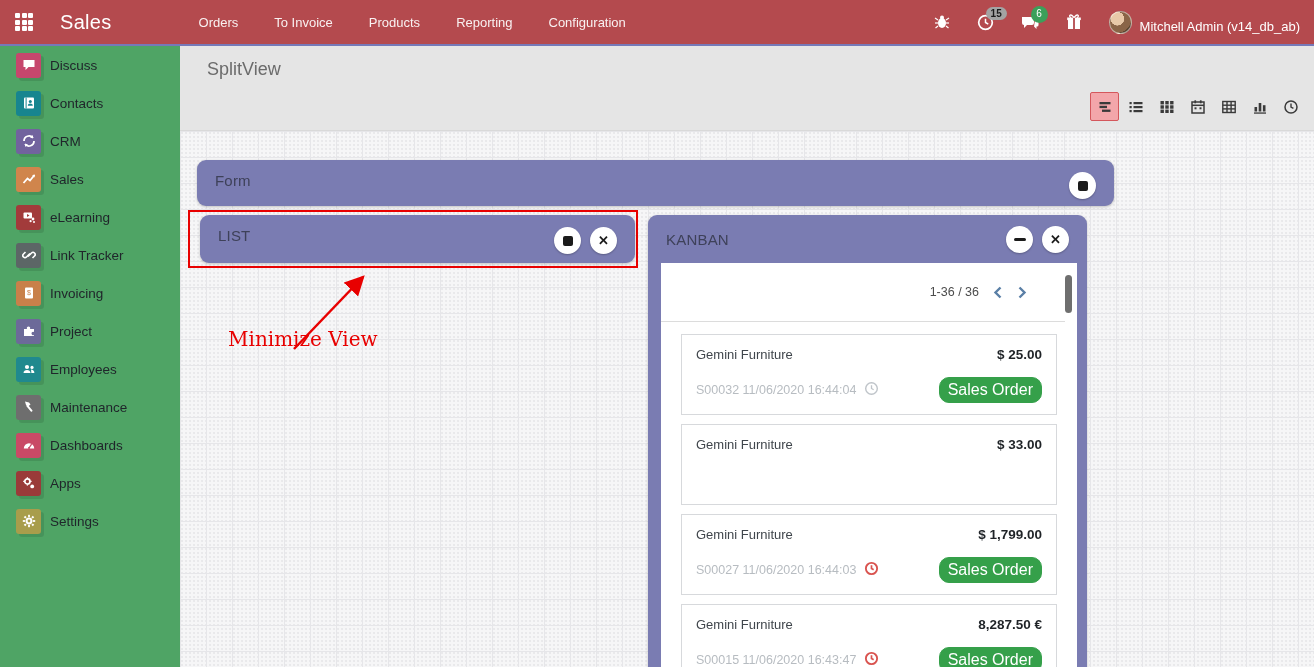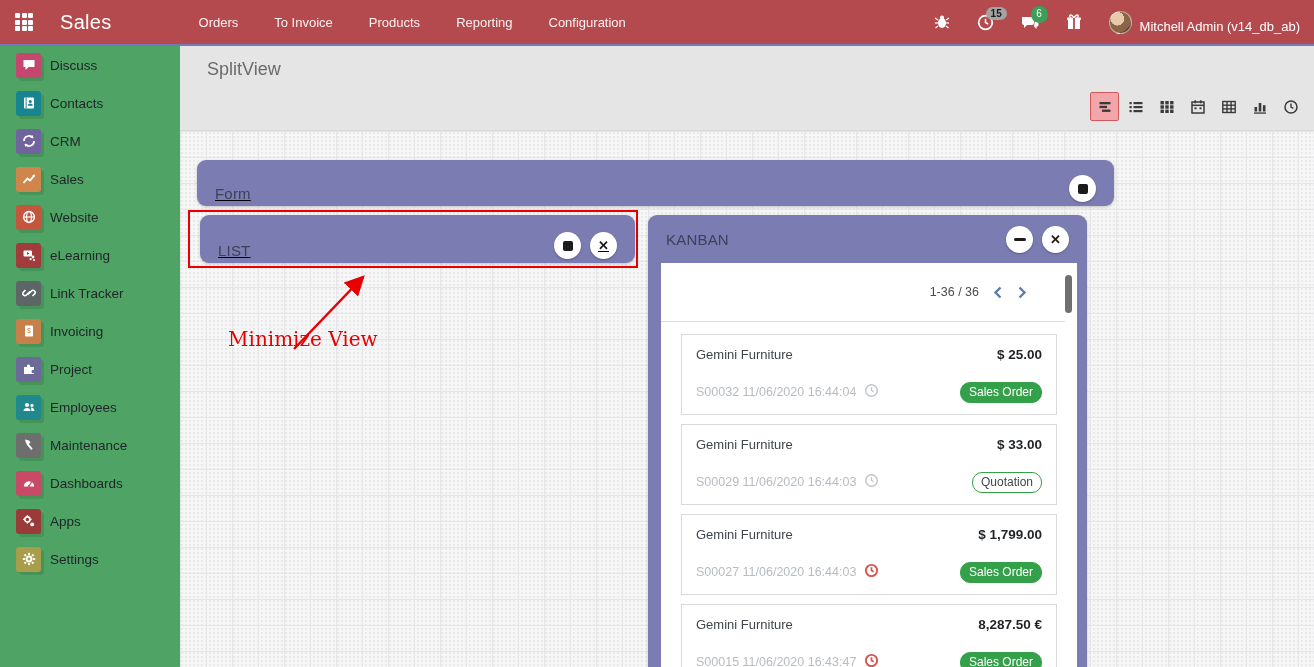--- a/index.html
+++ b/index.html
@@ -47,21 +47,21 @@
   .content { position:absolute; top:85px; left:0; right:0; bottom:0;
     background-color:#f6f6f7;
     background-image:
       linear-gradient(#e6e6e9 1px, transparent 1px),
       linear-gradient(90deg,#e6e6e9 1px, transparent 1px),
       radial-gradient(rgba(120,120,130,.10) .8px, transparent .9px);
     background-size:26px 26px, 26px 26px, 4px 4px; }
 
   
   .panel-head { background:#7a7cb2; border-radius:9px; box-shadow:0 1px 3px rgba(0,0,0,.22);
-    display:flex; align-items:flex-end; padding:4px 18px;text-decoration:underline; }
+    display:flex; align-items:flex-start; padding:12px 18px; }
   .panel-title { font-size:15px; color:#3e4159; letter-spacing:.2px; }
   .pbtns { margin-left:auto; display:flex; gap:9px; }
   .circle-btn { width:27px; height:27px; border-radius:50%; background:#fff; border:none; cursor:pointer;
     display:flex; align-items:center; justify-content:center; box-shadow:0 1px 2px rgba(0,0,0,.25); }
   .glyph-square { width:10px; height:10px; background:#1b1b1b; border-radius:2px; }
   .glyph-minus { width:12px; height:3px; background:#1b1b1b; border-radius:1.5px; }
   .glyph-x { font-size:13px; font-weight:bold; color:#1b1b1b; line-height:1; }
 
   .form-panel { position:absolute; left:17px; top:29px; width:917px; height:46px; }
   .list-panel { position:absolute; left:20px; top:84px; width:435px; height:48px; }
@@ -78,21 +78,21 @@
   .pager-nav .chev { cursor:pointer; display:flex; align-items:center; }
   .kscroll { position:absolute; right:5px; top:12px; width:7px; height:38px; background:#6f6f6f; border-radius:4px; }
   .cards { padding:12px 20px 0 20px; }
   .kcard { background:#fff; border:1px solid #d7d9dc; margin-bottom:9px; padding:12px 14px 11px 14px;
     height:81px; display:flex; flex-direction:column; justify-content:space-between; cursor:pointer; }
   .kc-top { display:flex; justify-content:space-between; align-items:flex-start; }
   .kc-customer { font-size:13px; color:#40464c; }
   .kc-amount { font-size:13.5px; color:#1f2327; font-weight:bold; }
   .kc-bottom { display:flex; align-items:center; }
   .kc-ref { font-size:12.5px; color:#b7bcc1; margin-right:8px; }
-  .badge { margin-left:auto; font-size:12px; border-radius:10px; padding:3px 8px; line-height:1.1; }
+  .badge { margin-left:auto; font-size:16px; border-radius:10px; padding:3px 8px; line-height:1.1; }
   .badge.solid { background:#35a04a; color:#fff; border:1px solid #35a04a; }
   .badge.outline { background:#fff; color:#42464a; border:1px solid #35a04a; }
 
   
   .annotation-text { position:absolute; left:48px; top:196px; font-family:"DejaVu Serif", serif;
     font-size:20px; color:#e80000; }
   .anno-svg { position:absolute; left:0; top:0; width:100%; height:100%; pointer-events:none; }
 </style>
 </head>
 <body>
@@ -195,30 +195,20 @@
       <span class="side-label">CRM</span>
     </div>
     <div class="side-item">
       <span class="side-icon" style="background-color: rgb(208, 133, 76);">
           <svg width="14" height="14" viewBox="0 0 14 14">
             <polyline points="1.5,11 5.5,6.5 8,8.5 12.5,3" fill="none" stroke="#fff" stroke-width="1.8"></polyline>
             <path d="M12.8 2.6l-.3 3-2.4-2z" fill="#fff"></path>
           </svg>
         </span>
       <span class="side-label">Sales</span>
-    </div>
-    <div class="side-item">
-      <span class="side-icon" style="background-color: rgb(196, 86, 61);">
-          <svg width="14" height="14" viewBox="0 0 14 14">
-            <circle cx="7" cy="7" r="5.4" fill="none" stroke="#fff" stroke-width="1.5"></circle>
-            <ellipse cx="7" cy="7" rx="2.4" ry="5.4" fill="none" stroke="#fff" stroke-width="1.2"></ellipse>
-            <line x1="1.6" y1="7" x2="12.4" y2="7" stroke="#fff" stroke-width="1.2"></line>
-          </svg>
-        </span>
-      <span class="side-label">Website</span>
     </div>
     <div class="side-item">
       <span class="side-icon" style="background-color: rgb(162, 59, 59);">
           <svg width="14" height="14" viewBox="0 0 14 14">
             <rect x="1.5" y="2.5" width="8.5" height="6" rx="1" fill="#fff"></rect>
             <polygon points="5,4 7.5,5.5 5,7" fill="#a23b3b"></polygon>
             <circle cx="11" cy="9" r="1.4" fill="#fff"></circle>
             <circle cx="8.6" cy="11.2" r="1.1" fill="#fff"></circle>
             <circle cx="12" cy="12" r="1" fill="#fff"></circle>
           </svg>
@@ -460,28 +450,20 @@
                     </svg></span>
                 <span class="badge solid">Sales Order</span>
               </div>
             </div>
 
             <div class="kcard">
               <div class="kc-top">
                 <span class="kc-customer">Gemini Furniture</span>
                 <span class="kc-amount">$ 33.00</span>
               </div>
-              <div class="kc-bottom">
-                <span class="kc-ref">S00029 11/06/2020 16:44:03</span>
-                <span><svg width="15" height="15" viewBox="0 0 16 16">
-                      <circle cx="8" cy="8" r="6.2" fill="none" stroke="#bfc4c9" stroke-width="1.5"></circle>
-                      <polyline points="8,4.6 8,8 10.3,9.4" fill="none" stroke="#bfc4c9" stroke-width="1.4"></polyline>
-                    </svg></span>
-                <span class="badge outline">Quotation</span>
-              </div>
             </div>
 
             <div class="kcard">
               <div class="kc-top">
                 <span class="kc-customer">Gemini Furniture</span>
                 <span class="kc-amount">$ 1,799.00</span>
               </div>
               <div class="kc-bottom">
                 <span class="kc-ref">S00027 11/06/2020 16:44:03</span>
                 <span><svg width="15" height="15" viewBox="0 0 16 16">

